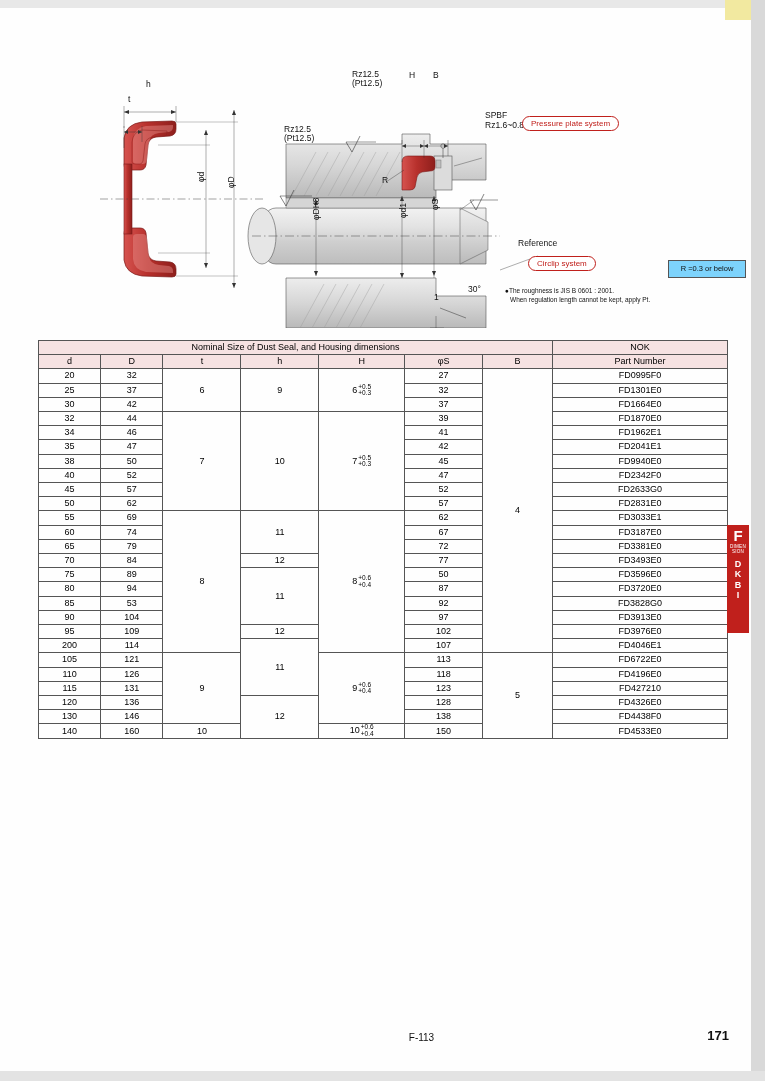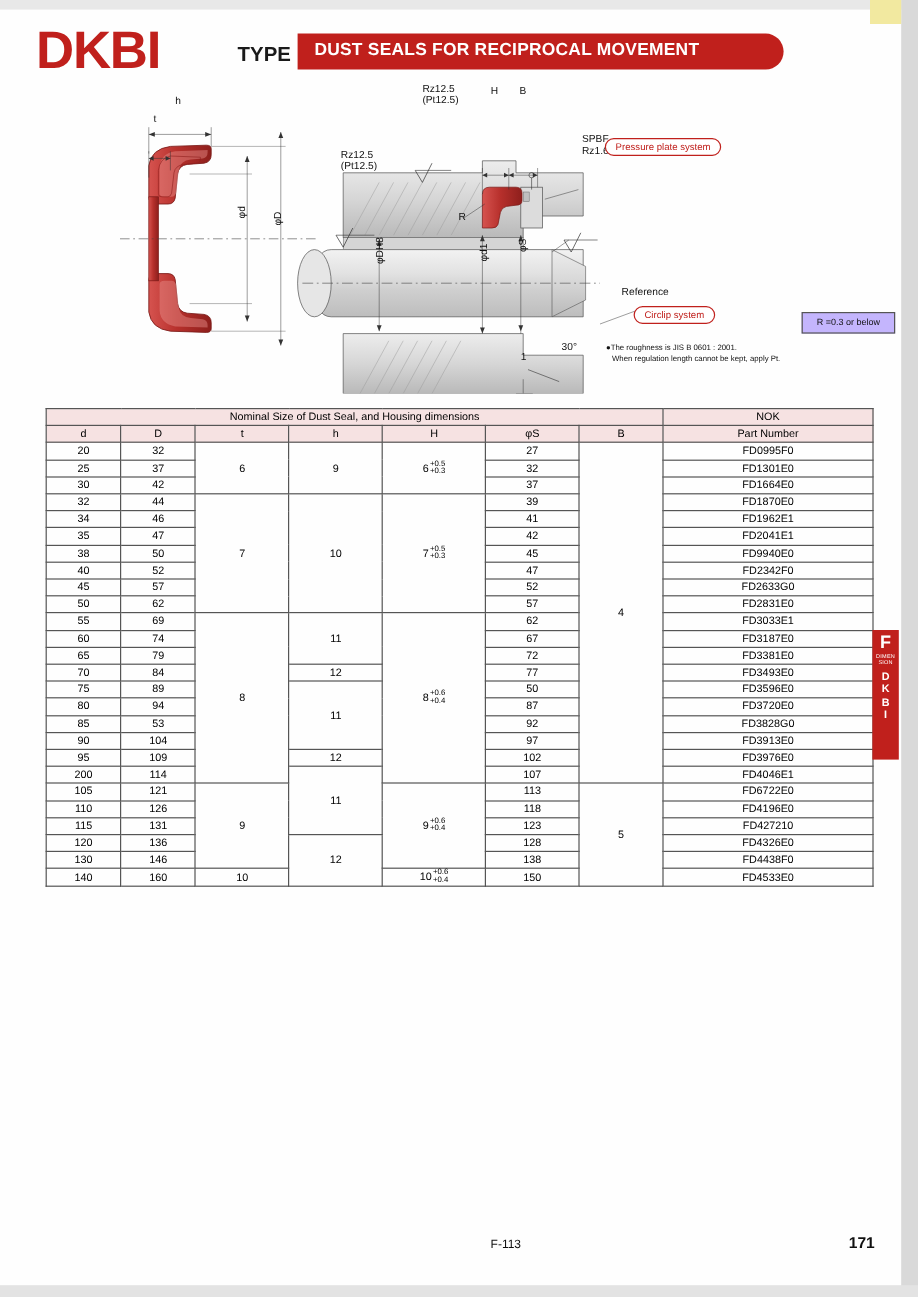--- a/index.html
+++ b/index.html
@@ -44,21 +44,21 @@
   
   .drawing{position:absolute;left:30px;top:70px;width:700px;height:258px;}
   .dwg-label{position:absolute;font-size:8.5px;color:#111;}
 
   .pill{
     display:inline-block;border:1px solid #c0201c;border-radius:9px;
     color:#c0201c;font-size:8px;padding:2px 8px;background:#fff;
     white-space:nowrap;
   }
   .boxnote{
-    border:1px solid #555;background:#c4b5fd;font-size:7.5px;padding:3px 5px;
+    border:1px solid #555;background:#7dd3fc;font-size:7.5px;padding:3px 5px;
     line-height:1.35;color:#111;
   }
 
   
   .tbl{
     position:absolute;left:38px;top:340px;width:690px;
     border-collapse:collapse;font-size:9px;
   }
   .tbl td,.tbl th{
     border:1px solid #555;text-align:center;vertical-align:middle;
@@ -99,26 +99,20 @@
 </style>
 </head>
 <body>
 
 <div class="page">
   <div class="edge-top"></div>
   <div class="edge-right"></div>
   <div class="edge-bottom"></div>
   <div class="corner-yellow"></div>
 
-  <div class="header">
-    <div class="dkbi-title">DKBI</div>
-    <div class="type-word">TYPE</div>
-    <div class="redbar"></div>
-    <div class="redbar-text">DUST SEALS FOR RECIPROCAL MOVEMENT</div>
-  </div>
 
   <div class="drawing">
 
     <svg width="700" height="258" viewBox="0 0 700 258">
       <defs>
         <linearGradient id="metal" x1="0" y1="0" x2="0" y2="1">
           <stop offset="0%" stop-color="#f2f2f2"></stop>
           <stop offset="35%" stop-color="#e2e2e2"></stop>
           <stop offset="60%" stop-color="#cfcfcf"></stop>
           <stop offset="100%" stop-color="#bdbdbd"></stop>
@@ -275,21 +269,21 @@
 
     <div class="dwg-label" style="left:281px;top:150px;transform:rotate(-90deg);transform-origin:left top;">φDH8</div>
     <div class="dwg-label" style="left:368px;top:148px;transform:rotate(-90deg);transform-origin:left top;">φd1</div>
     <div class="dwg-label" style="left:400px;top:140px;transform:rotate(-90deg);transform-origin:left top;">φS</div>
 
     <div class="dwg-label" style="left:438px;top:193px;margin-top:21px;">30°</div>
     <div class="dwg-label" style="left:404px;top:222px;">1</div>
 
     <div class="dwg-label" style="left:488px;top:168px;">Reference</div>
 
-    <div style="position:absolute;left:474px;top:42px;">
+    <div style="position:absolute;left:492px;top:42px;">
       <span class="pill">Pressure plate system</span>
     </div>
     <div style="position:absolute;left:498px;top:182px;text-align:center;">
       <span class="pill">Circlip system</span>
     </div>
 
     <div style="position:absolute;left:638px;top:190px;width:78px;">
       <div class="boxnote" style="text-align:center;">R =0.3 or below</div>
     </div>
 

